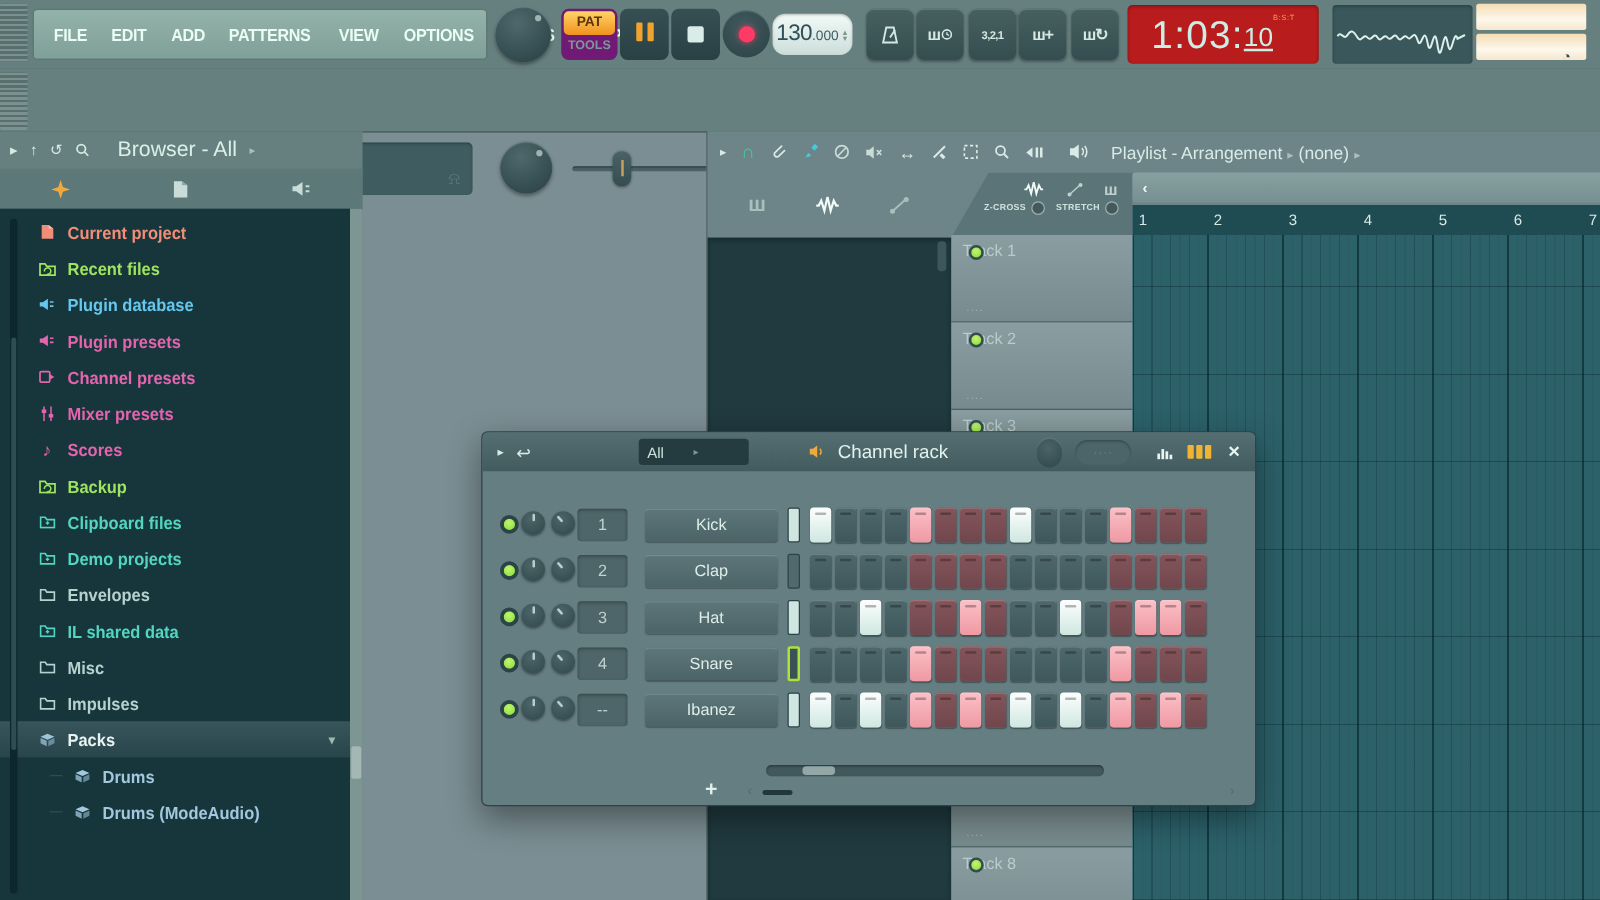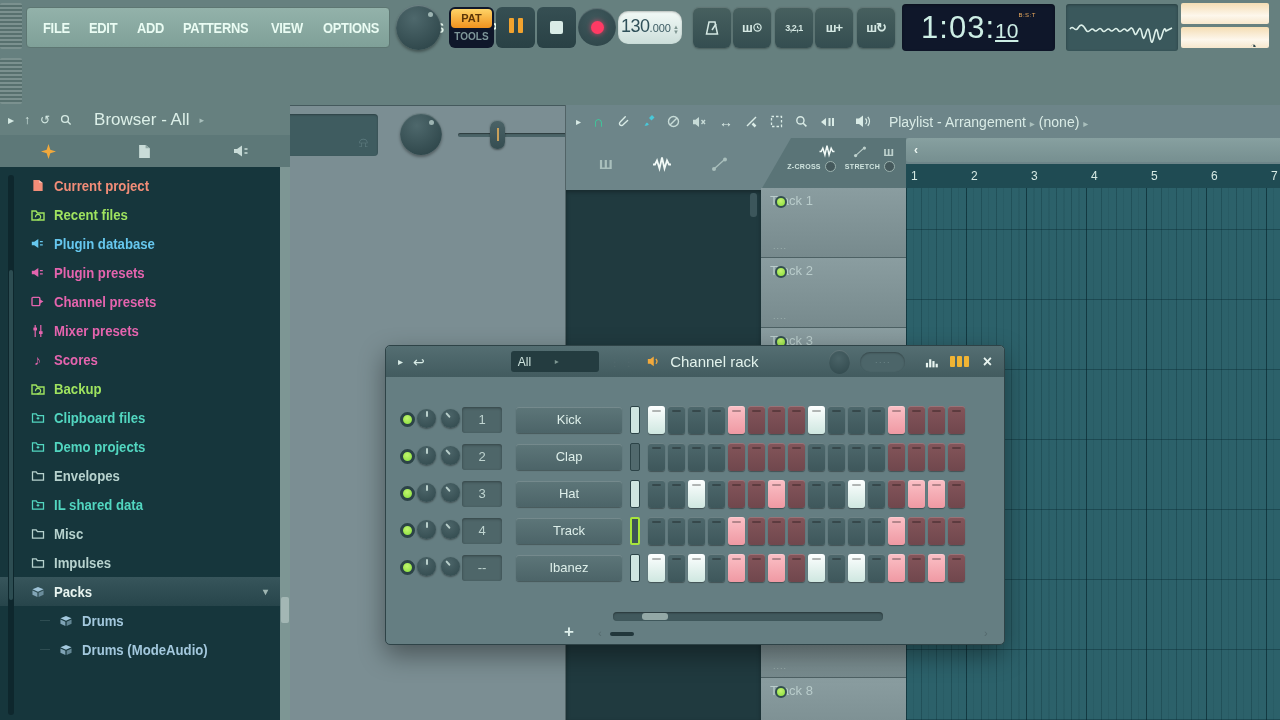--- a/index.html
+++ b/index.html
@@ -17,21 +17,21 @@
   #menu-panel{left:26px;top:7px;width:364px;height:41px;background:linear-gradient(#93b2aa,#7fa098);
     border:1px solid #5d7672;border-radius:4px;display:flex;align-items:center;gap:17px;padding:0 16px;box-sizing:border-box;}
   .menu-item{color:#eafcf3;font-size:14px;font-weight:bold;letter-spacing:-.3px;transform:scaleX(.92);transform-origin:left;cursor:default;}
   .bigknob{border-radius:50%;background:radial-gradient(circle at 40% 30%,#4e686c,#31494d 75%);
     box-shadow:inset 0 1px 1px rgba(255,255,255,.25),0 2px 3px rgba(0,0,0,.35);}
   .bigknob .dot{position:absolute;width:5px;height:5px;border-radius:50%;background:#9db4b2;right:8px;top:7px;}
   #knob1{left:396px;top:5px;width:45px;height:45px;}
   #knob2{left:400px;top:58px;width:42px;height:42px;}
 
   
-  #patsong{left:449px;top:7px;width:45px;height:41px;background:#0f172a;border-radius:6px;padding:2px;box-sizing:border-box;}
+  #patsong{left:449px;top:7px;width:45px;height:41px;background:#701a75;border-radius:6px;padding:2px;box-sizing:border-box;}
   #pat{height:19px;border-radius:4px;background:linear-gradient(#ffd467,#f0921e);
     color:#5c3608;font-size:11px;font-weight:bold;text-align:center;line-height:19px;}
   #song{height:18px;color:#7e9799;font-size:10px;font-weight:bold;text-align:center;line-height:18px;}
   .tbtn{top:7px;width:39px;height:41px;background:linear-gradient(#364f53,#294145);border-radius:6px;
     display:flex;align-items:center;justify-content:center;}
   #pausebtn{left:496px;} #stopbtn{left:537px;}
   .pbar{width:5px;height:15px;background:#f2a32e;border-radius:1px;display:inline-block;margin:0 2px;}
   .stopsq{width:13px;height:13px;background:#d9ece7;border-radius:2px;}
   #recbtn{left:578px;top:8px;width:38px;height:38px;border-radius:50%;background:radial-gradient(circle at 45% 35%,#40595d,#2b4246);
     box-shadow:inset 0 1px 1px rgba(255,255,255,.2);display:flex;align-items:center;justify-content:center;}
@@ -39,21 +39,21 @@
   #tempo{left:618px;top:11px;width:64px;height:33px;border-radius:10px;background:linear-gradient(#f2faf7,#ccdeda);
     box-shadow:inset 0 1px 2px rgba(0,0,0,.25);display:flex;align-items:baseline;justify-content:center;padding-top:5px;box-sizing:border-box;}
   #tempo .big{font-size:18px;color:#2f5059;letter-spacing:-.5px;}
   #tempo .small{font-size:11px;color:#3d5c63;}
   .spin{display:flex;flex-direction:column;font-size:6px;color:#7e9591;line-height:5px;margin-left:2px;align-self:center;}
   .sqbtn{top:7px;width:38px;height:41px;background:linear-gradient(#47605f,#344d50);border-radius:6px;
     box-shadow:inset 0 1px 0 rgba(255,255,255,.15),0 1px 2px rgba(0,0,0,.3);
     display:flex;align-items:center;justify-content:center;color:#d5e8e3;}
   .ico-txt{font-size:13px;font-weight:bold;color:#d5e8e3;letter-spacing:-1px;}
   #cntdown{font-size:9px;font-weight:bold;color:#d5e8e3;letter-spacing:-.5px;}
-  #timedisp{left:902px;top:4px;width:153px;height:47px;background:#0f172a;border-radius:4px;
+  #timedisp{left:902px;top:4px;width:153px;height:47px;background:#b91c1c;border-radius:4px;
     box-shadow:inset 0 1px 3px rgba(0,0,0,.35);display:flex;align-items:center;justify-content:center;}
   #timedisp .t1{font-size:31px;color:#cdeee5;letter-spacing:1px;}
   #timedisp .t2{font-size:21px;color:#cdeee5;margin-top:6px;text-decoration:underline;}
   #timedisp .unit{font-size:6px;color:#e6a75c;letter-spacing:.5px;align-self:flex-start;margin-top:8px;}
   #scope{left:1066px;top:4px;width:112px;height:47px;background:#3a585c;border-radius:3px;
     box-shadow:inset 0 1px 3px rgba(0,0,0,.3);display:flex;align-items:center;}
   #meters{left:1181px;top:3px;width:88px;height:48px;display:flex;flex-direction:column;gap:3px;}
   .meter{height:21px;border-radius:2px;background:linear-gradient(#f4ddb4,#fdf7ec 60%,#f6e7cd);}
   #clockico{left:1250px;top:40px;color:#2e474b;font-size:11px;}
 
@@ -789,21 +789,21 @@
       </div>
       <div class="ch-row" style="top: 169px;">
         <span class="led"></span>
         <span class="knob" style="left:31px">
           <i></i>
         </span>
         <span class="knob k2" style="left:55px">
           <i></i>
         </span>
         <span class="numbox">4</span>
-        <span class="namebtn">Track</span>
+        <span class="namebtn">Snare</span>
         <span class="strip sel"></span>
         <span class="steps">
           <span class="st g0"></span>
           <span class="st g0"></span>
           <span class="st g0"></span>
           <span class="st g0"></span>
           <span class="st g1 on"></span>
           <span class="st g1"></span>
           <span class="st g1"></span>
           <span class="st g1"></span>

